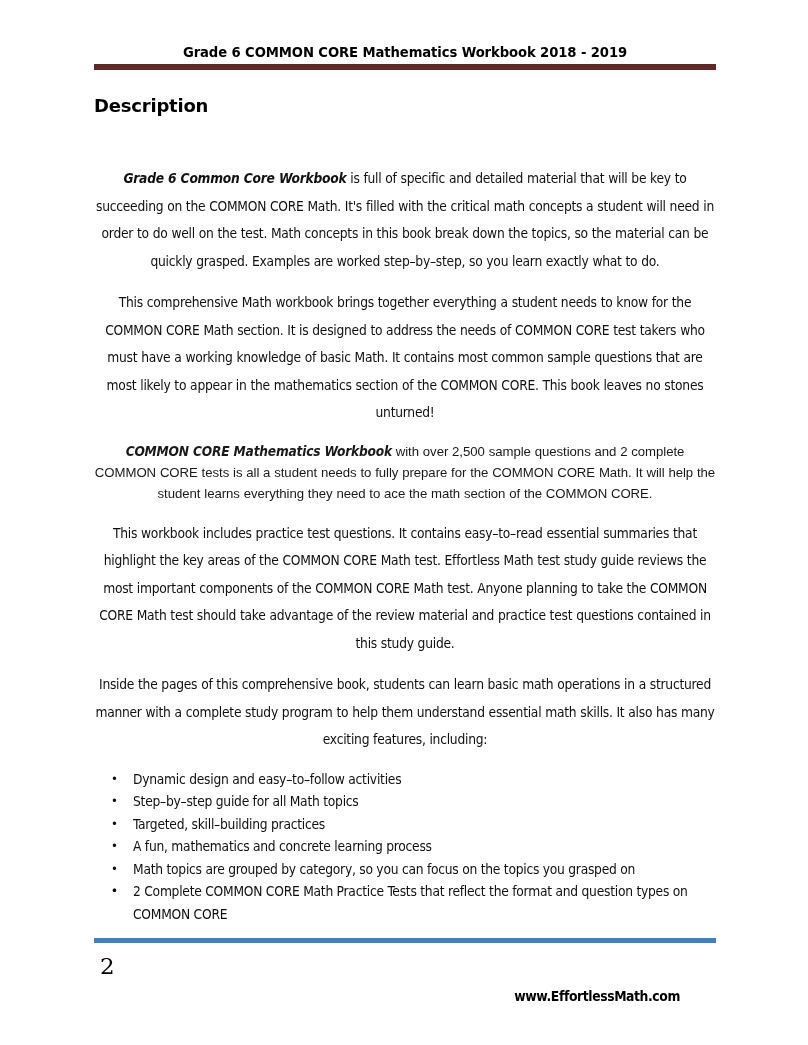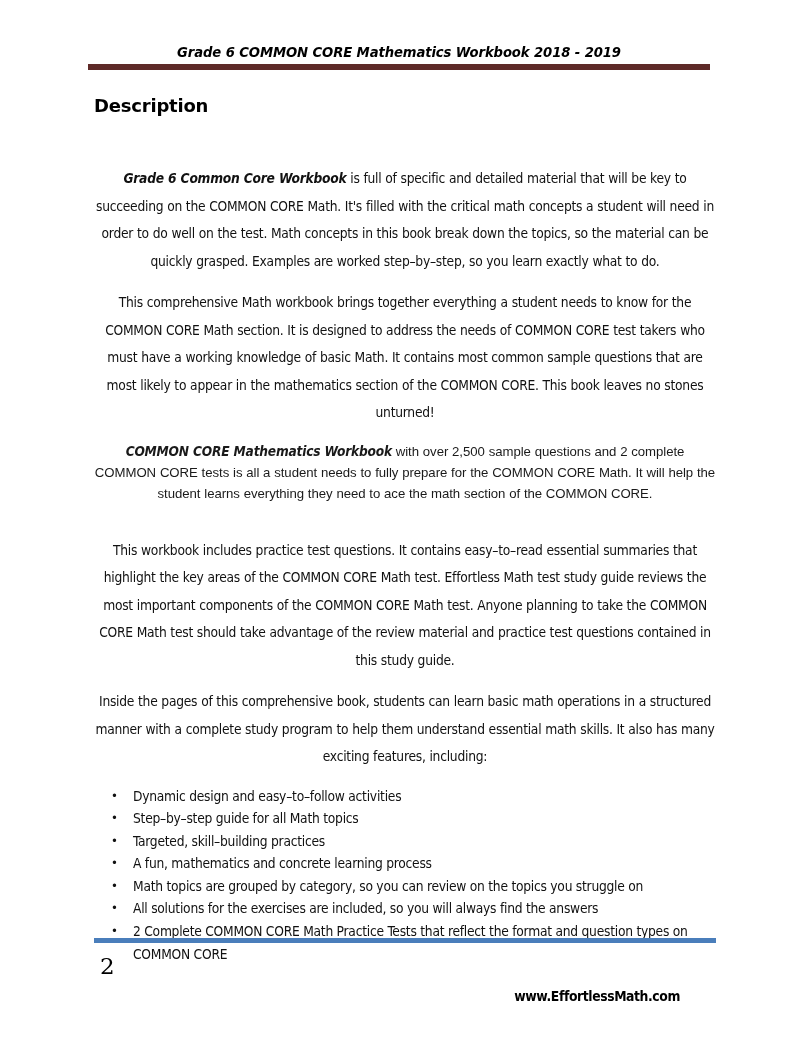--- a/index.html
+++ b/index.html
@@ -23,24 +23,23 @@
     top: 0;
     width: 808px;
     height: 1045px;
     background: #ffffff;
     overflow: hidden;
   }
 
   
   .header {
     position: absolute;
-    left: 88px;
+    left: 94px;
     top: 44px;
     width: 622px;
-    font-style: italic;
   }
   .header-title {
     font-family: "DejaVu Sans", sans-serif;
     font-size: 13.2px;
     font-weight: bold;
     letter-spacing: -0.1px;
     text-align: center;
     color: #000000;
     line-height: 18px;
     white-space: nowrap;
@@ -87,21 +86,21 @@
     font-style: italic;
   }
 
   
   .para.alt {
     font-family: "Liberation Sans", sans-serif;
     font-size: 13.2px;
     line-height: 21px;
     letter-spacing: -0.05px;
     color: #1a1a1a;
-    margin-bottom: 33px;
+    margin-bottom: 16px;
   }
   .para.alt .lead {
     font-family: "DejaVu Sans Condensed", "DejaVu Sans", sans-serif;
     font-size: 13.6px;
     font-weight: bold;
     font-style: italic;
     letter-spacing: -0.2px;
   }
 
   
@@ -190,22 +189,22 @@
 
     <p class="para"><span>This workbook includes practice test questions. It contains easy–to–read essential summaries that highlight the key areas of the COMMON CORE Math test. Effortless Math test study guide reviews the most important components of the COMMON CORE Math test. Anyone planning to take the COMMON CORE Math test should take advantage of the review material and practice test questions contained in this study guide.</span></p>
 
     <p class="para"><span>Inside the pages of this comprehensive book, students can learn basic math operations in a structured manner with a complete study program to help them understand essential math skills. It also has many exciting features, including:</span></p>
 
     <ul class="bullets">
       <li class="bullet-item"><span class="dot">•</span><span>Dynamic design and easy–to–follow activities</span></li>
       <li class="bullet-item"><span class="dot">•</span><span>Step–by–step guide for all Math topics</span></li>
       <li class="bullet-item"><span class="dot">•</span><span>Targeted, skill–building practices</span></li>
       <li class="bullet-item"><span class="dot">•</span><span>A fun, mathematics and concrete learning process</span></li>
-      <li class="bullet-item"><span class="dot">•</span><span>Math topics are grouped by category, so you can review on the topics you struggle on</span></li>
-      <li class="bullet-item"><span class="dot">•</span><span>All solutions for the exercises are included, so you will always find the answers</span></li>
+      <li class="bullet-item"><span class="dot">•</span><span>Math topics are grouped by category, so you can focus on the topics you grasped on</span></li>
+      <li class="bullet-item"><span class="dot">•</span></li>
       <li class="bullet-item"><span class="dot">•</span><span>2 Complete COMMON CORE Math Practice Tests that reflect the format and question types on COMMON CORE</span></li>
     </ul>
 
   </div>
 
   <div class="footer">
     <div class="footer-rule"></div>
     <div class="footer-row">
       <div class="page-number">2</div>
       <div class="site-url">www.EffortlessMath.com</div>

